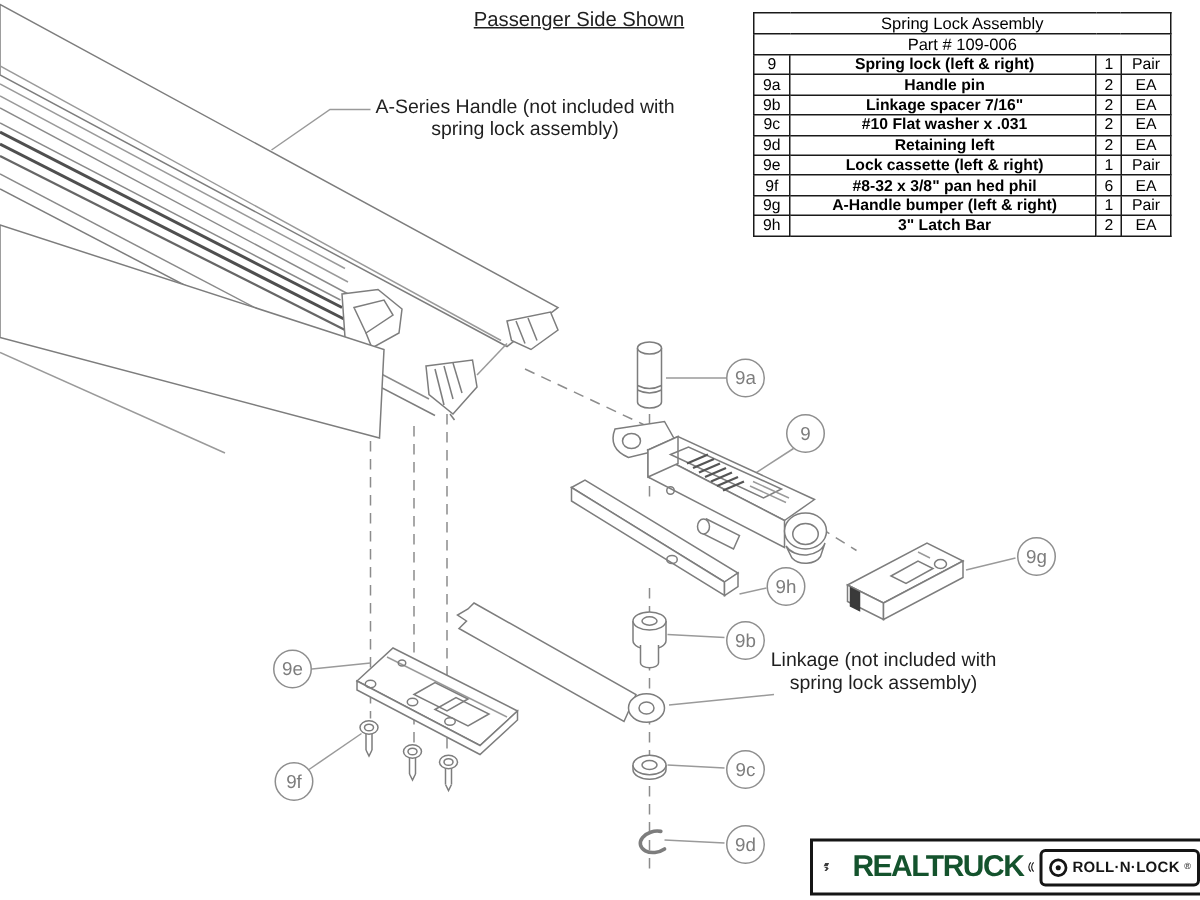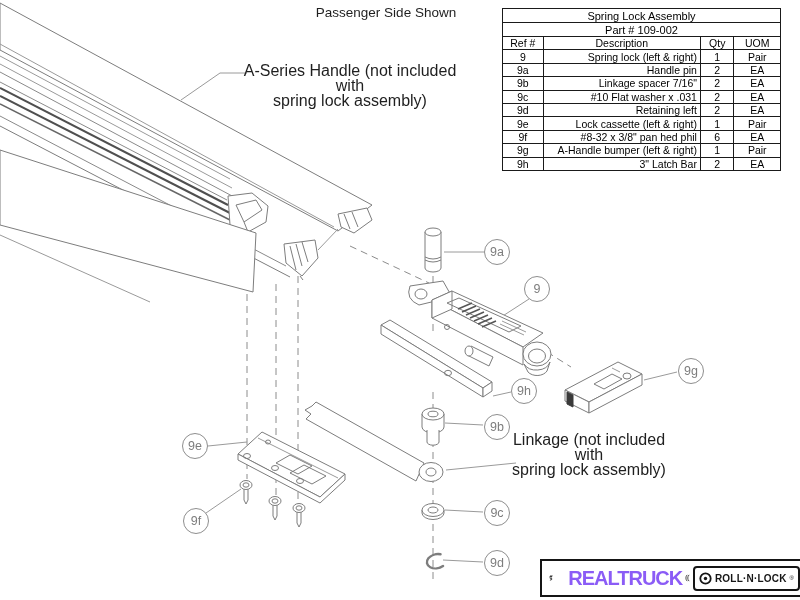--- a/index.html
+++ b/index.html
@@ -1,34 +1,34 @@
 <!DOCTYPE html>
 <html><head>
 <meta charset="utf-8">
 <style>
   html,body{margin:0;padding:0;background:#ffffff;}
   #stage{position:relative;width:800px;height:600px;background:#fff;overflow:hidden;
          font-family:"Liberation Sans",sans-serif;}
   #artwork{position:absolute;left:0;top:0;}
-  .note{position:absolute;color:#1f1f1f;font-size:16px;line-height:15px;text-align:center;}
+  .note{position:absolute;color:#1f1f1f;font-size:13px;line-height:15px;text-align:center;}
   .callout{position:absolute;width:26px;height:26px;border:1.5px solid #8e8e8e;border-radius:50%;
            background:#fff;color:#7d7d7d;font-size:12.5px;display:flex;align-items:center;
            justify-content:center;box-sizing:border-box;}
   
   #parts-table{position:absolute;left:502px;top:8px;width:279px;border-collapse:collapse;
                background:#fff;font-size:10.5px;color:#000;}
   #parts-table td,#parts-table th{border:1px solid #1a1a1a;padding:0 3px;height:12.4px;
                line-height:12px;font-weight:normal;white-space:nowrap;overflow:hidden;}
   #parts-table .ttl{text-align:center;font-size:11px;height:13px;}
   #parts-table .c{text-align:center;}
-  #parts-table .d{text-align:right;padding-left:5px;}
+  #parts-table .d{text-align:center;padding-left:5px;font-weight:bold;}
   
   #logo{position:absolute;left:540px;top:559px;width:253px;height:34px;border:2px solid #151515;
         background:#fff;display:flex;align-items:center;padding:0 5px;box-sizing:content-box;gap:3px;}
-  #brand{font-size:20px;font-weight:bold;letter-spacing:-1px;color:#8b5cf6;margin-left:12px;}
+  #brand{font-size:20px;font-weight:bold;letter-spacing:-1px;color:#14532d;margin-left:12px;}
   #rnl-box{border:2px solid #151515;border-radius:4px;height:21px;display:flex;align-items:center;
            padding:0 4px;gap:3px;}
   #rnl-text{font-size:10px;font-weight:bold;letter-spacing:.2px;color:#151515;}
   #rnl-reg{font-size:6px;vertical-align:top;color:#151515;}
 </style>
 </head>
 <body>
 
 <div id="stage">
 
@@ -210,21 +210,21 @@
       <path d="M422,510 L422,513 A11,6.5 0 0 0 444,513 L444,510" fill="#ffffff"></path>
       <ellipse cx="433" cy="510" rx="11" ry="6.5"></ellipse>
       <ellipse cx="433" cy="510" rx="5" ry="3" fill="none"></ellipse>
     </g>
 
     <g transform="rotate(-12 433 562)">
       <path d="M442,556 A10,7 0 1 0 442,568" fill="none" stroke="#7d7d7d" stroke-width="2.4" stroke-linecap="round"></path>
     </g>
   </svg>
 
-  <div class="note" style="left:300px;top:5px;width:172px;font-size:13.5px;">Passenger Side Shown</div>
+  <div class="note" style="left:300px;top:5px;width:172px;font-size:13.5px;text-decoration:underline;">Passenger Side Shown</div>
 
   <div class="note" style="left:238px;top:63px;width:224px;">
     <div>A-Series Handle (not included with</div>
     <div>spring lock assembly)</div>
   </div>
 
   <div class="note" style="left:503px;top:432px;width:172px;">
     <div>Linkage (not included with</div>
     <div>spring lock assembly)</div>
   </div>
@@ -238,27 +238,21 @@
   <div class="callout" style="left:484px;top:550px;">9d</div>
   <div class="callout" style="left:182px;top:433px;">9e</div>
   <div class="callout" style="left:183px;top:508px;">9f</div>
 
   <table id="parts-table">
     <tbody>
       <tr>
         <td class="ttl" colspan="4">Spring Lock Assembly</td>
       </tr>
       <tr>
-        <td class="ttl" colspan="4">Part # 109-002</td>
-      </tr>
-      <tr>
-        <td class="c" style="width:39px;">Ref #</td>
-        <td class="c" style="width:156px;">Description</td>
-        <td class="c" style="width:33px;">Qty</td>
-        <td class="c" style="width:49px;">UOM</td>
+        <td class="ttl" colspan="4">Part # 109-006</td>
       </tr>
       <tr>
         <td class="c">9</td>
         <td class="d">Spring lock (left &amp; right)</td>
         <td class="c">1</td>
         <td class="c">Pair</td>
       </tr>
       <tr>
         <td class="c">9a</td>
         <td class="d">Handle pin</td>

